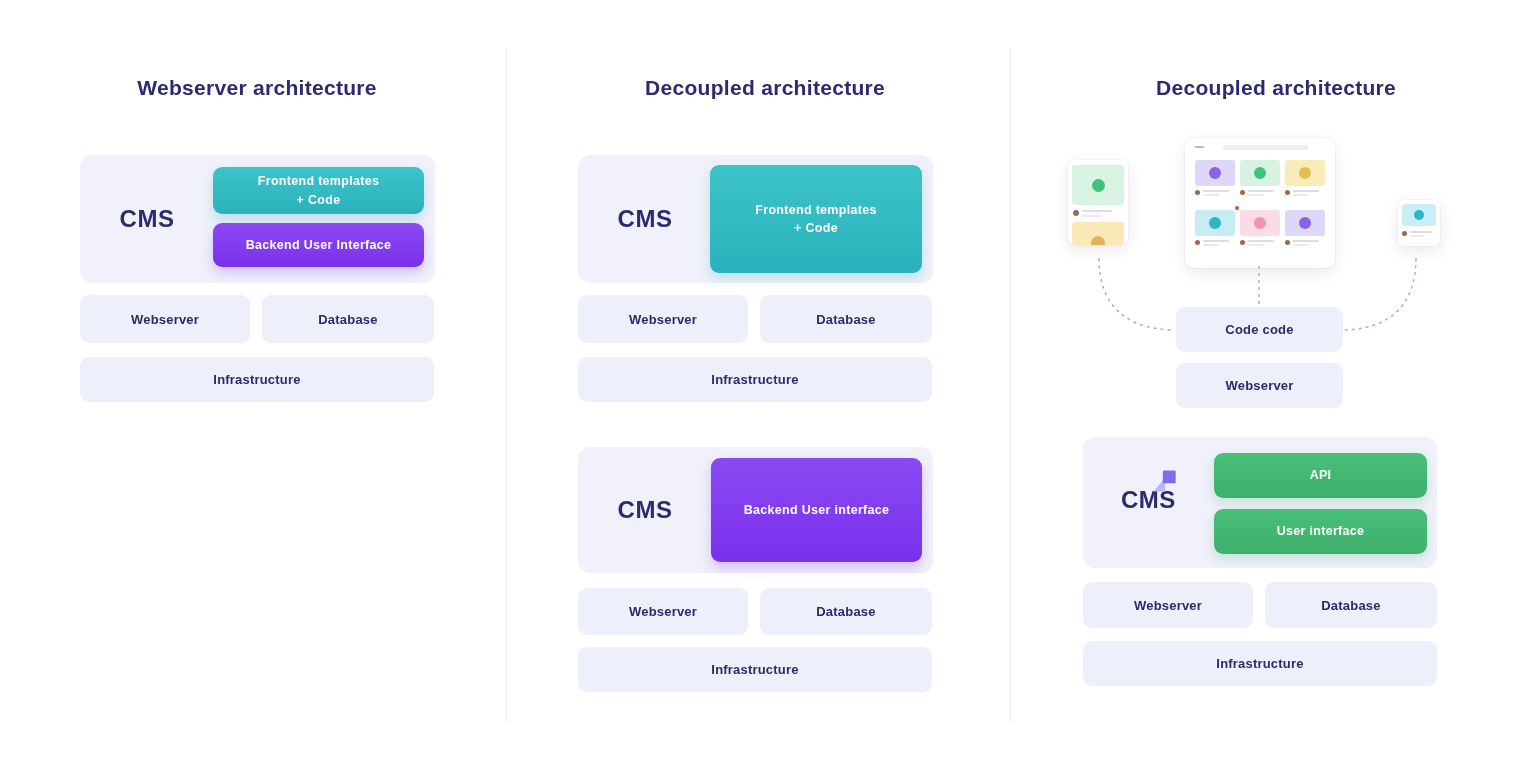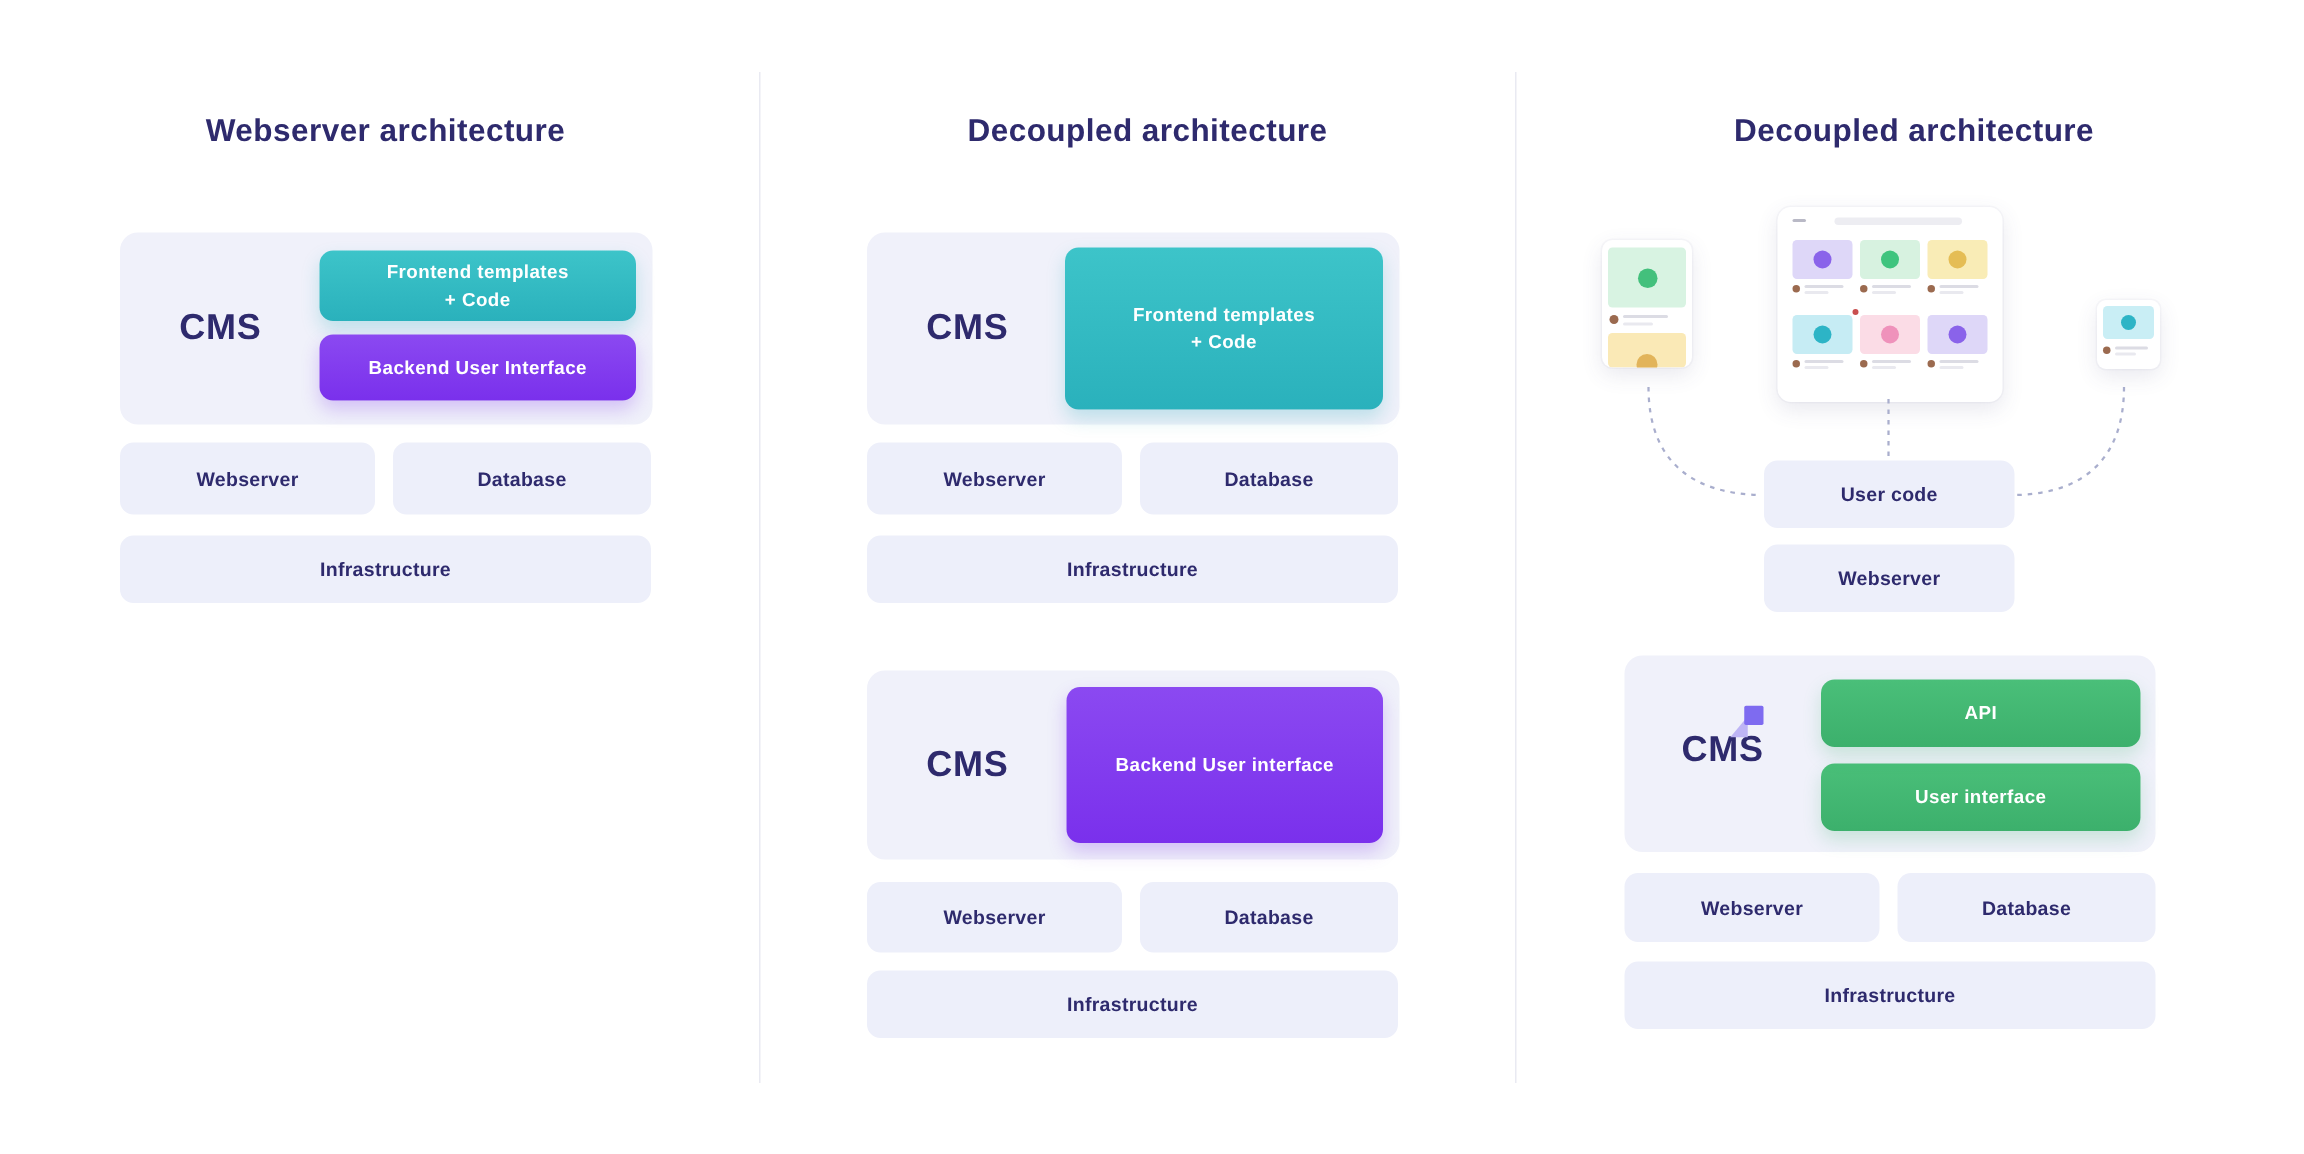--- a/index.html
+++ b/index.html
@@ -178,21 +178,21 @@
     <div class="tline light" style="left:12px;top:35px;width:14px;"></div>
   </div>
 
   <svg class="connector-svg" viewBox="0 0 420 90">
     <path d="M59,8 C59,55 85,79 134,80" fill="none" stroke="#a9aecd" stroke-width="1.5" stroke-dasharray="3,4"></path>
     <path d="M219,16 L219,54" fill="none" stroke="#a9aecd" stroke-width="1.5" stroke-dasharray="3,4"></path>
     <path d="M376,8 C376,55 350,79 304,80" fill="none" stroke="#a9aecd" stroke-width="1.5" stroke-dasharray="3,4"></path>
   </svg>
 
   <div class="chip" style="left:1176px;top:307px;width:167px;height:45px;">
-    <span>User code</span>
+    <span>Code code</span>
   </div>
   <div class="chip" style="left:1176px;top:363px;width:167px;height:45px;">
     <span>Webserver</span>
   </div>
 
   <div class="panel" style="left:1083px;top:437px;width:354px;height:131px;">
     <div class="cms-label" style="left:38px;top:48px;width:70px;height:30px;justify-content:flex-start;">CMS</div>
     <svg style="position:absolute;left:67px;top:30px;" width="28" height="28" viewBox="0 0 24 24">
       <polygon points="3,21 13,9 13,21" fill="#beb5f5"></polygon>
       <rect x="11" y="3" width="11" height="11" rx="1" fill="#7e6bf0"></rect>

